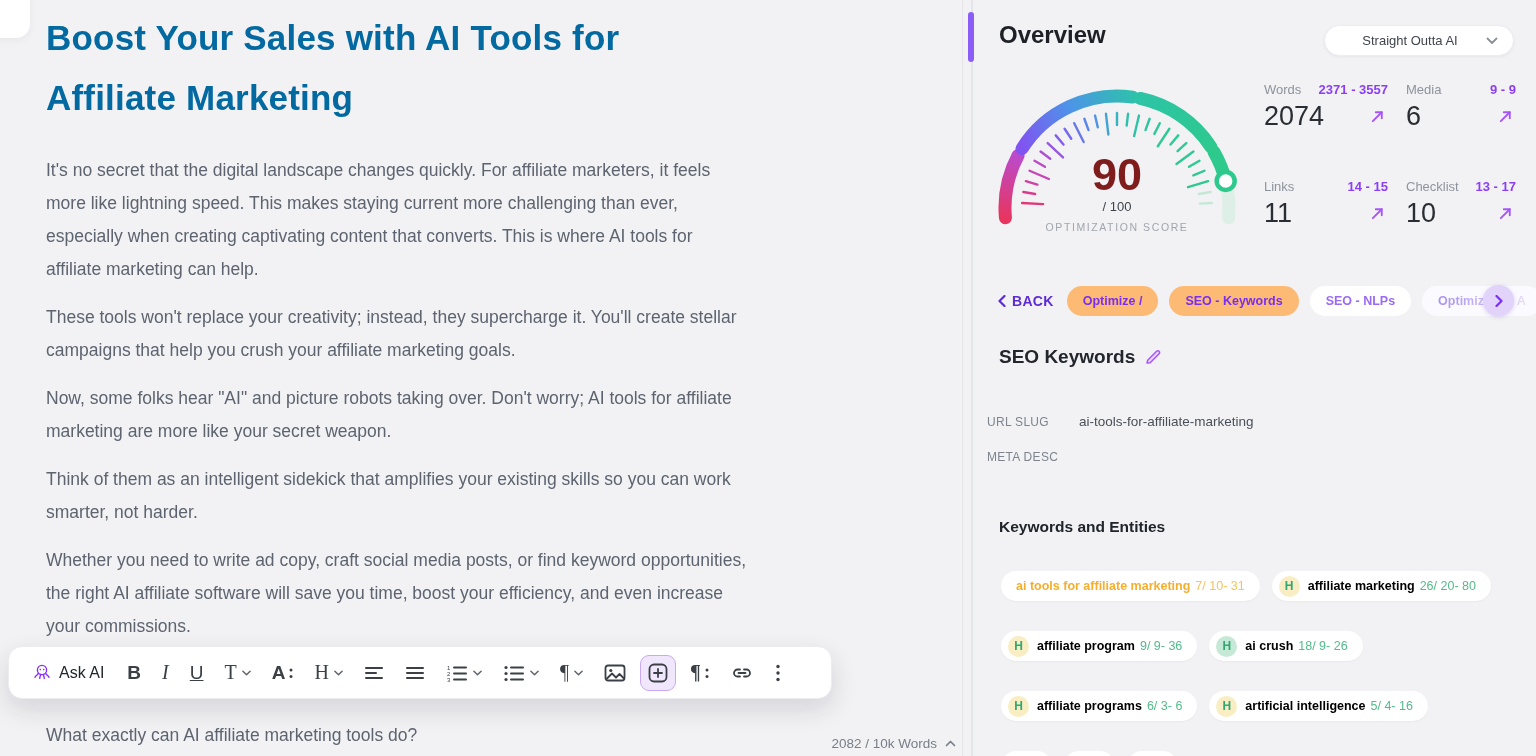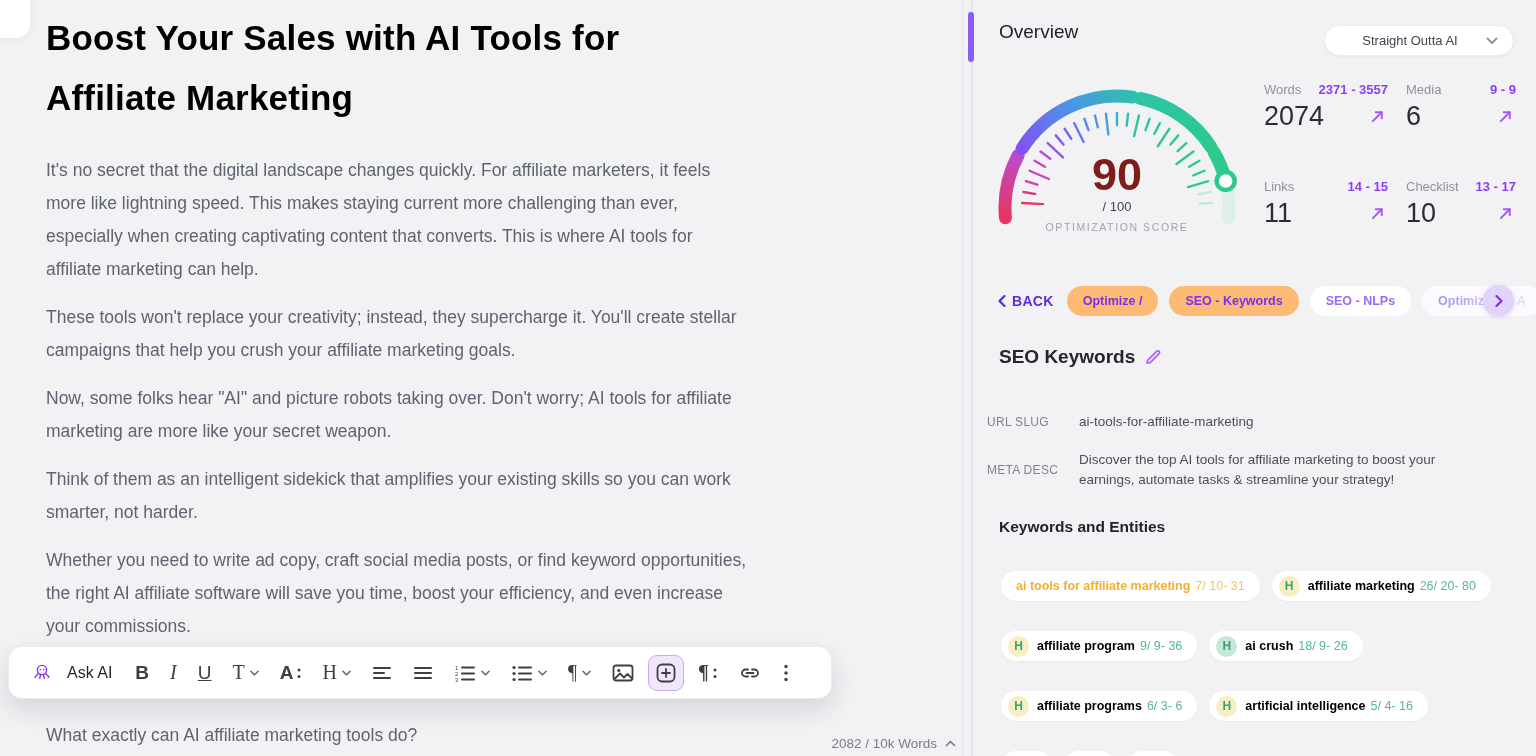--- a/index.html
+++ b/index.html
@@ -4,44 +4,44 @@
 <style>
   * { margin:0; padding:0; box-sizing:border-box; }
   html,body { width:1536px; height:756px; overflow:hidden; }
   body { background:#f2f2f4; font-family:"Liberation Sans", sans-serif; position:relative; }
   svg { display:block; }
 
   
   .editor { position:absolute; left:0; top:0; width:962px; height:756px; }
   .corner-card { position:absolute; left:-16px; top:-18px; width:46px; height:56px; background:#fff; border-radius:14px; box-shadow:0 2px 8px rgba(0,0,0,.05); }
   .doc { position:relative; padding:8px 0 0 46px; }
-  .doc h1 { width:690px; font-size:35px; line-height:60px; font-weight:700; color:#000000; letter-spacing:.2px; margin-bottom:26px; }
+  .doc h1 { width:690px; font-size:35px; line-height:60px; font-weight:700; color:#0369a1; letter-spacing:.2px; margin-bottom:26px; }
   .doc p { width:702px; font-size:17.5px; line-height:33px; color:#5d6470; margin-bottom:15px; }
   .bottom-row { display:flex; align-items:center; width:916px; margin-top:76px; }
   .question { flex:1; font-size:17.5px; color:#494f59; }
   .word-count { display:flex; align-items:center; gap:8px; color:#777e88; font-size:13.5px; margin-right:6px; }
 
   
   .toolbar { position:absolute; left:8px; top:646px; width:824px; height:53px; background:#fff; border:1px solid #ececf0; border-radius:14px; box-shadow:0 10px 26px rgba(25,25,55,.14); display:flex; align-items:center; padding:0 14px; gap:7px; z-index:5; }
   .tbtn { display:flex; align-items:center; gap:4px; height:36px; padding:0 7px; border-radius:8px; color:#3b4046; cursor:pointer; flex:0 0 auto; }
   .tbtn .glyph { font-size:19px; font-weight:700; }
   .tbtn .glyph-serif { font-family:"Liberation Serif", serif; font-size:20px; font-weight:700; }
   .tbtn .glyph-italic { font-family:"Liberation Serif", serif; font-size:20px; font-style:italic; font-weight:400; }
   .tbtn .underlined { text-decoration:underline; font-weight:400; font-size:19px; }
-  .askai { gap:15px; padding:0 9px; }
+  .askai { gap:7px; padding:0 9px; }
   .askai .label { font-size:16px; color:#23262c; }
   .insert-wrap { width:36px; height:36px; border-radius:9px; background:#f1e7fc; border:1px solid #c9a9f2; display:flex; align-items:center; justify-content:center; }
   .chev { color:#5f6368; margin-left:1px; }
 
   
   .panel { position:absolute; left:962px; top:0; width:574px; height:756px; background:#f2f2f4; border-left:1px solid #e6e6ea; }
   .scroll-track { position:absolute; left:8px; top:0; bottom:0; width:2px; background:#e4e5e9; }
   .scroll-thumb { position:absolute; left:5px; top:12px; width:6px; height:50px; border-radius:4px; background:#8b5cf6; }
 
-  .panel-title { position:absolute; left:36px; top:21px; font-size:19px; font-weight:400; color:#1d2027; }
+  .panel-title { position:absolute; left:36px; top:21px; font-size:24px; font-weight:700; color:#1d2027; }
   .mode-dd { position:absolute; left:361px; top:25px; width:190px; height:31px; background:#fff; border:1px solid #ececf1; border-radius:17px; box-shadow:0 1px 3px rgba(0,0,0,.05); display:flex; align-items:center; justify-content:center; cursor:pointer; }
   .mode-dd .label { font-size:13px; color:#3f444d; margin-right:18px; }
   .mode-dd .dd-chev { position:absolute; right:15px; color:#8a9099; }
 
   .gauge { position:absolute; left:16px; top:78px; width:300px; height:172px; }
   .gauge-center { position:absolute; left:0; top:74px; width:276px; text-align:center; }
   .gauge-score { font-size:45px; line-height:46px; font-weight:700; color:#7f1d1d; }
   .gauge-max { font-size:13px; color:#3f444c; margin-top:1px; }
   .gauge-caption { font-size:10.5px; letter-spacing:1.6px; color:#a0a5ad; margin-top:7px; }
 
@@ -401,21 +401,20 @@
         <path d="M4 16 L4.7 13.2 L13.6 4.3 a1.75 1.75 0 0 1 2.5 2.5 L7.2 15.7 L4 16 Z" fill="#e9d8fd" stroke="#a855f7" stroke-width="1.5" stroke-linejoin="round"></path>
       </svg>
   </div>
 
   <div class="meta-row slug">
     <span class="meta-label">URL SLUG</span>
     <span class="meta-value">ai-tools-for-affiliate-marketing</span>
   </div>
   <div class="meta-row desc">
     <span class="meta-label">META DESC</span>
-    <span class="meta-value">Discover the top AI tools for affiliate marketing to boost your earnings, automate tasks &amp; streamline your strategy!</span>
   </div>
 
   <h4 class="kw-heading">Keywords and Entities</h4>
 
   <div class="chips">
     <div class="chip chip--orange">
       <span class="kw">ai tools for affiliate marketing</span>
       <span class="cnt">7/ 10- 31</span>
     </div>
     <div class="chip chip--green">

